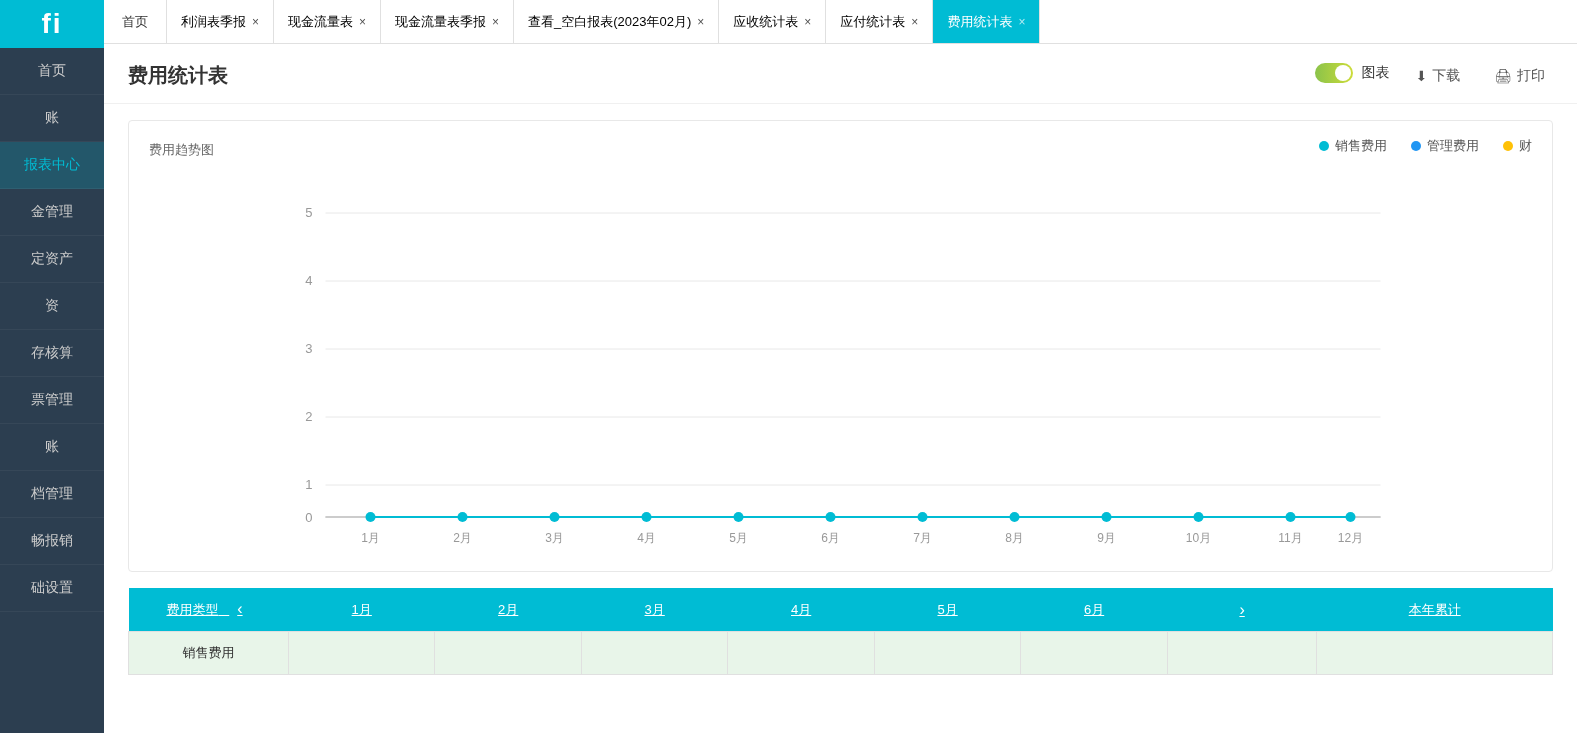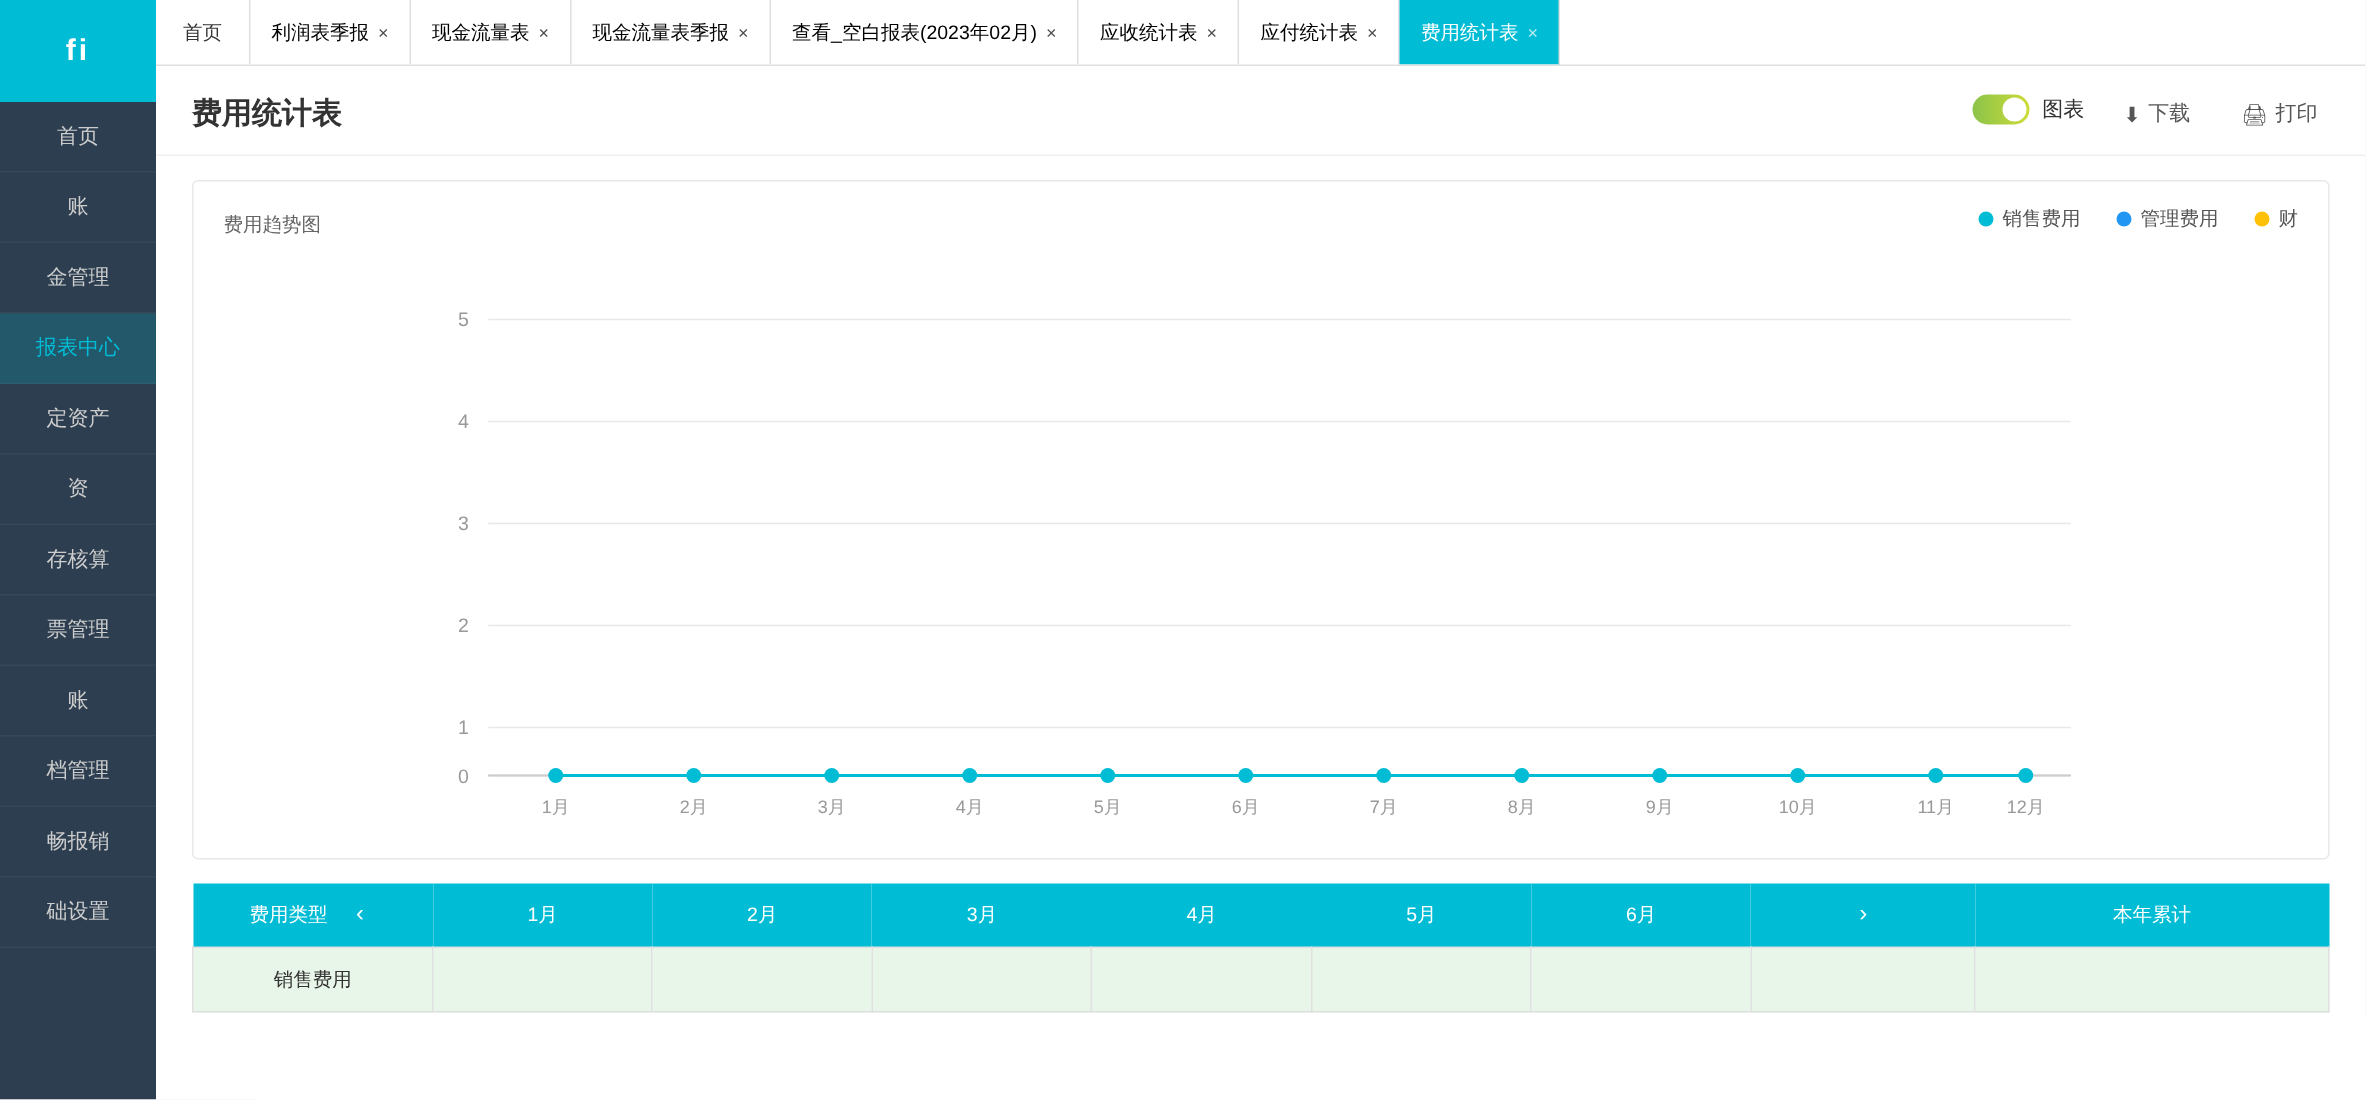--- a/index.html
+++ b/index.html
@@ -8,26 +8,26 @@
     
     .sidebar {
       width: 104px;
       background: #2c3e50;
       display: flex;
       flex-direction: column;
       height: 100%;
       flex-shrink: 0;
     }
     .sidebar-logo {
-      height: 68px;
+      height: 48px;
       background: #00bcd4;
       display: flex;
       align-items: center;
       justify-content: center;
-      font-size: 20px;
+      font-size: 28px;
       font-weight: bold;
       color: white;
       letter-spacing: 2px;
     }
     .sidebar-item {
       padding: 14px 10px;
       color: #ccc;
       font-size: 14px;
       text-align: center;
       cursor: pointer;
@@ -185,20 +185,21 @@
       margin: 0 24px;
     }
     .data-table {
       width: 100%;
       border-collapse: collapse;
       font-size: 13px;
     }
     .data-table thead tr {
       background: #00bcd4;
       color: white;
+      text-decoration: underline;
     }
     .data-table thead th {
       padding: 12px 16px;
       text-align: center;
       font-weight: 500;
       white-space: nowrap;
     }
     .data-table thead th:first-child {
       text-align: center;
       width: 160px;
@@ -216,22 +217,22 @@
       font-size: 16px;
     }
   </style>
 </head>
 <body>
 
 <div class="sidebar">
   <div class="sidebar-logo">fi</div>
   <div class="sidebar-item">首页</div>
   <div class="sidebar-item">账</div>
+  <div class="sidebar-item active">报表中心</div>
   <div class="sidebar-item">金管理</div>
-  <div class="sidebar-item active">报表中心</div>
   <div class="sidebar-item">定资产</div>
   <div class="sidebar-item">资</div>
   <div class="sidebar-item">存核算</div>
   <div class="sidebar-item">票管理</div>
   <div class="sidebar-item">账</div>
   <div class="sidebar-item">档管理</div>
   <div class="sidebar-item">畅报销</div>
   <div class="sidebar-item">础设置</div>
 </div>
 

